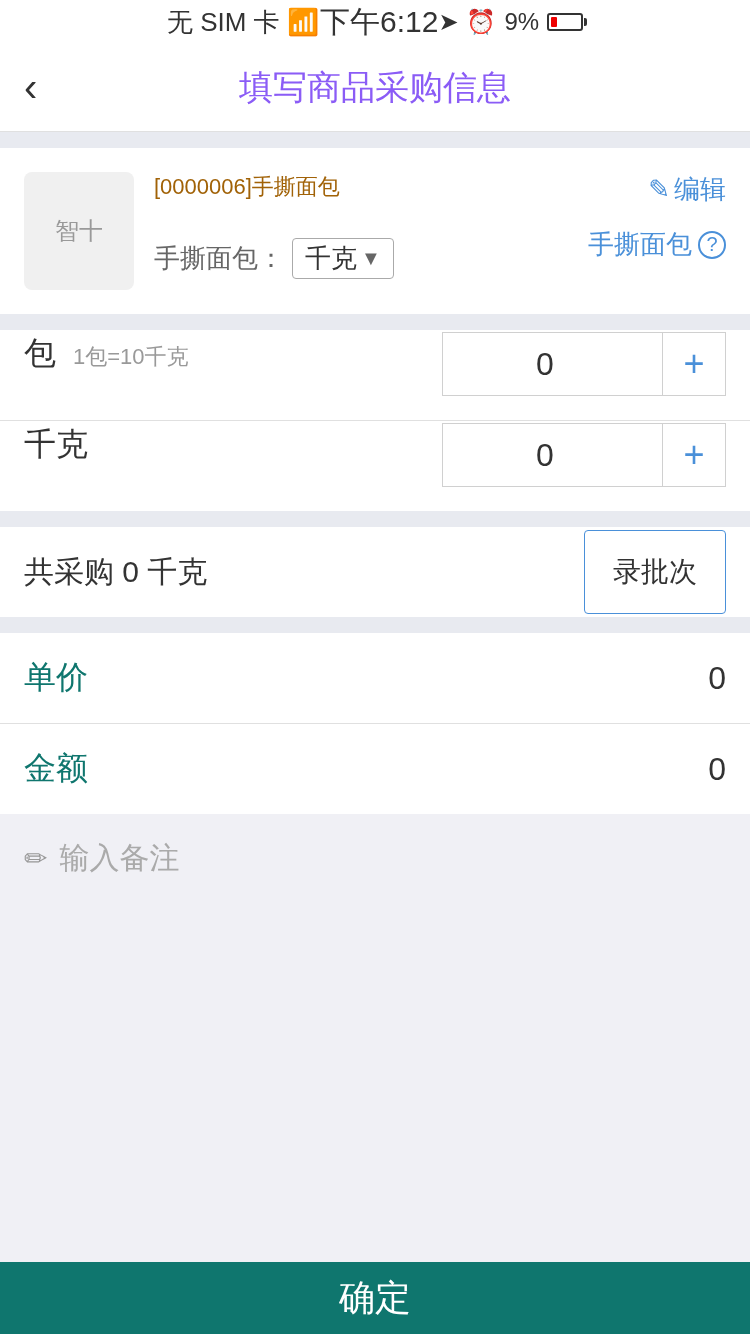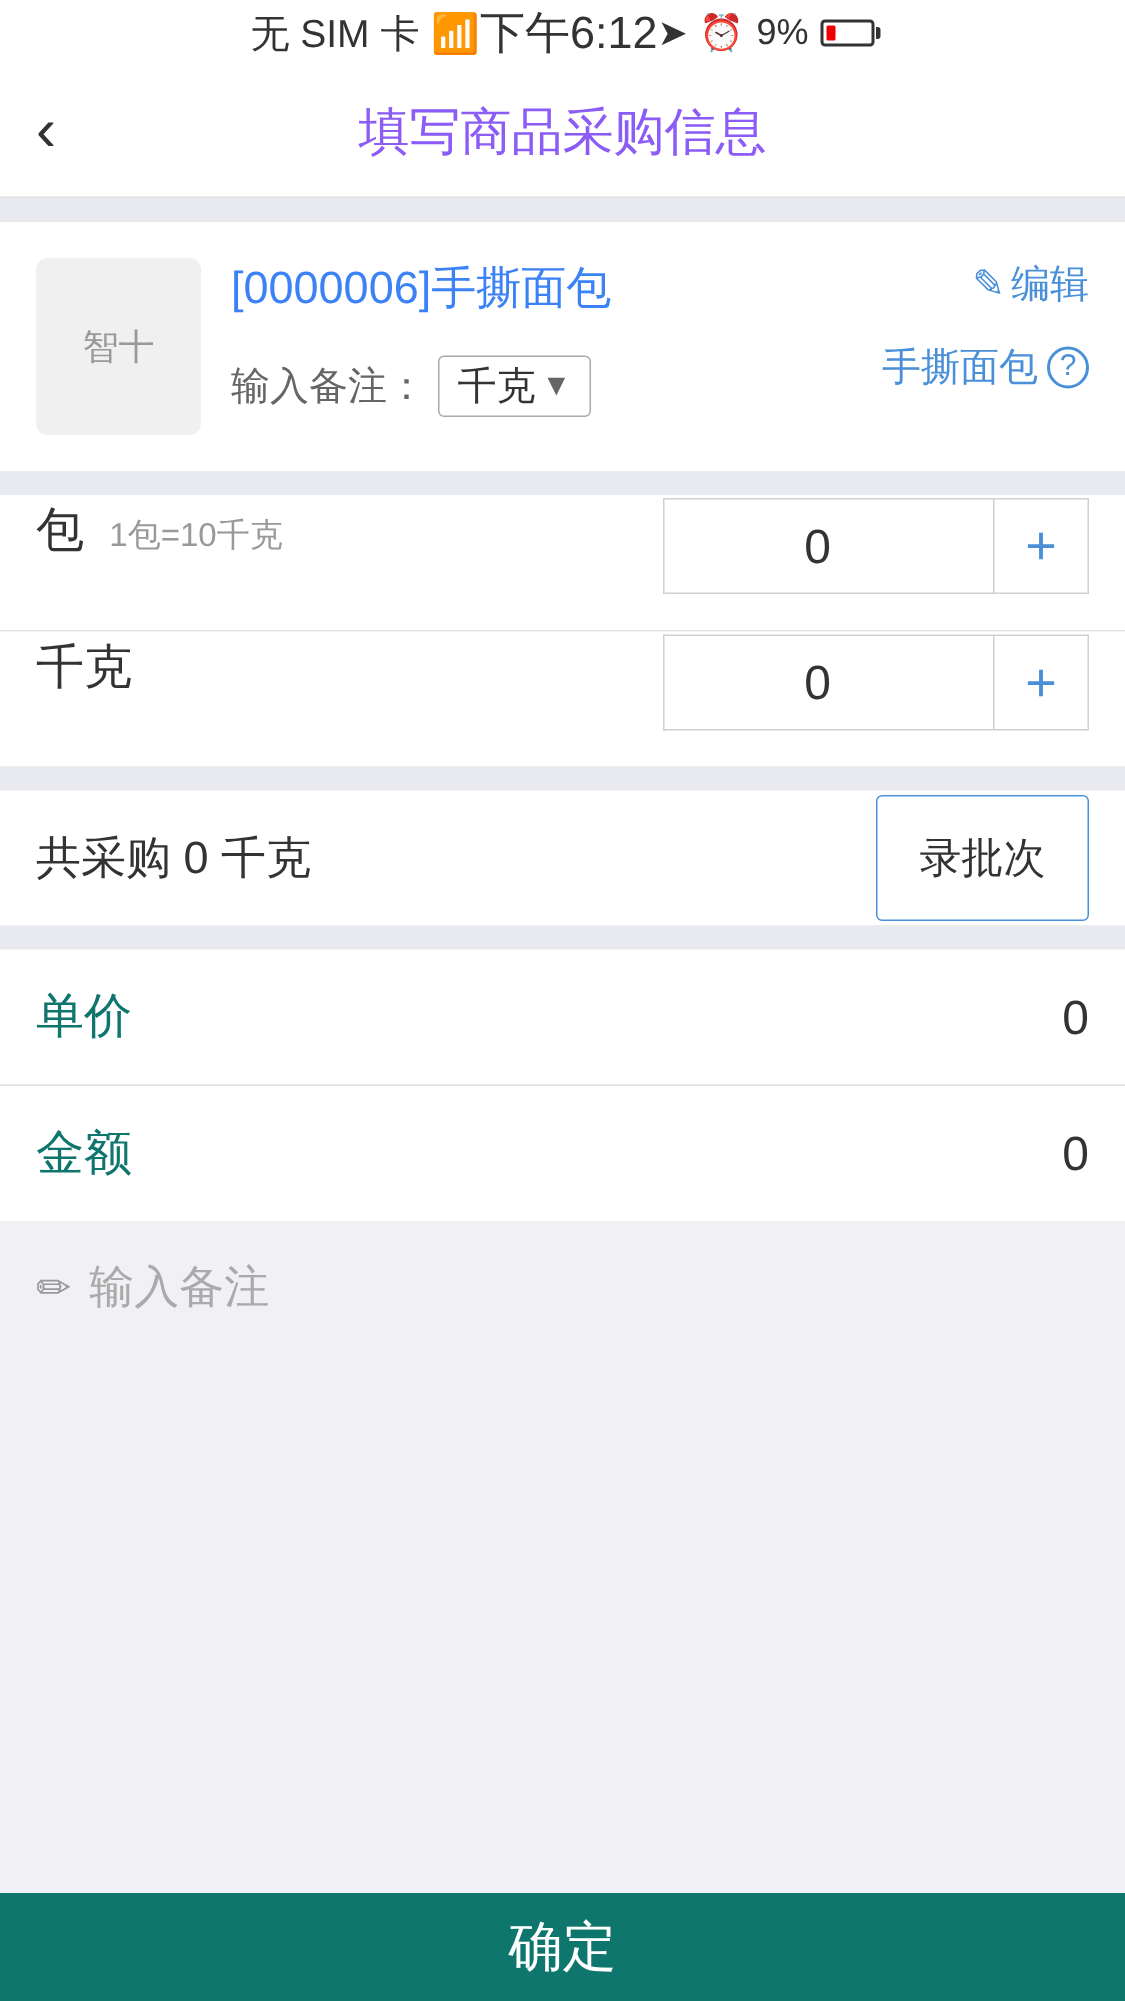--- a/index.html
+++ b/index.html
@@ -78,21 +78,21 @@
     }
     .product-thumb {
       width: 110px; height: 118px;
       background: #f0f0f0;
       border-radius: 8px;
       display: flex; align-items: center; justify-content: center;
       flex-shrink: 0;
       color: #999; font-size: 24px;
     }
     .product-info { flex: 1; }
-    .product-name { font-size: 30px; color: #3b82f6; margin-bottom: 24px; }
+    .product-name { font-size: 22px; color: #a16207; margin-bottom: 36px; }
     .product-unit { font-size: 26px; color: #666; display: flex; align-items: center; gap: 8px; }
     .unit-badge {
       border: 1px solid #aaa; border-radius: 4px;
       padding: 2px 12px;
       font-size: 26px; color: #333;
       display: flex; align-items: center; gap: 4px;
     }
     .unit-arrow { font-size: 20px; color: #666; }
     .product-actions {
       display: flex; flex-direction: column; align-items: flex-end; gap: 20px;
@@ -222,21 +222,21 @@
 
 <div class="divider-gray"></div>
 
 <div class="product-card">
   <div class="product-thumb">
     <span>智十</span>
   </div>
   <div class="product-info">
     <div class="product-name">[0000006]手撕面包</div>
     <div class="product-unit">
-      <span>输入备注：</span>
+      <span>手撕面包：</span>
       <div class="unit-badge">
         <span>千克</span>
         <span class="unit-arrow">▼</span>
       </div>
     </div>
   </div>
   <div class="product-actions">
     <div class="edit-btn">
       <span>✎</span>
       <span>编辑</span>

